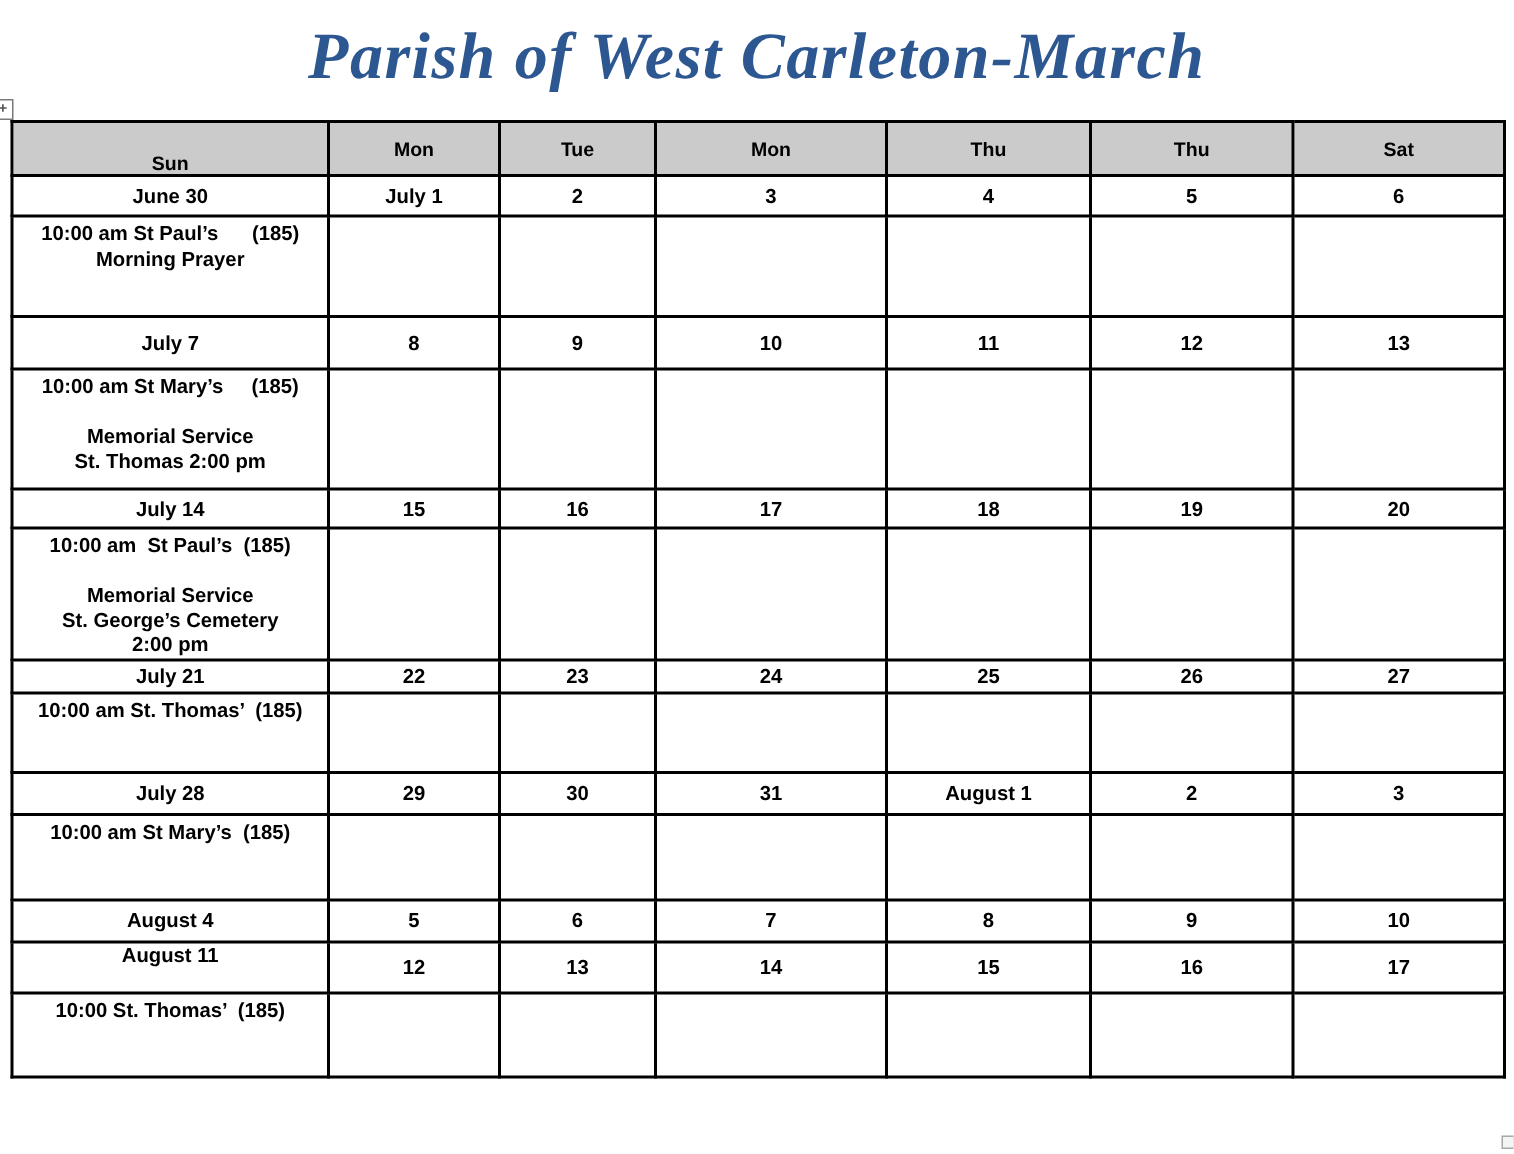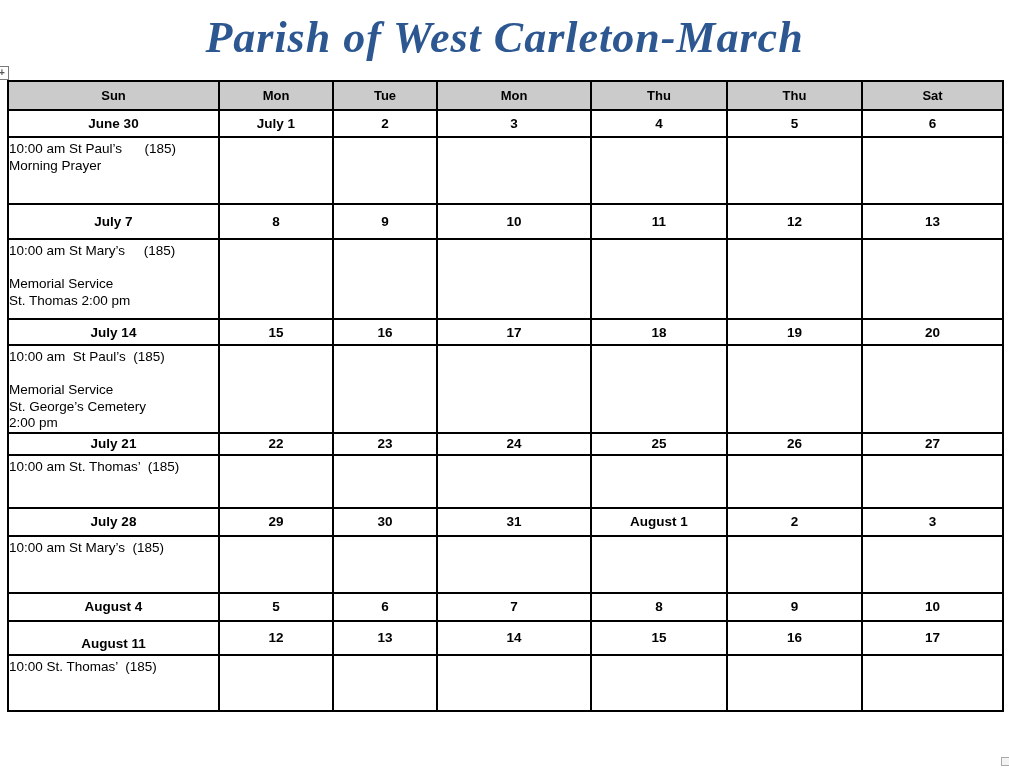--- a/index.html
+++ b/index.html
@@ -39,39 +39,39 @@
   col.c-thu{width:136px}
   col.c-fri{width:135px}
   col.c-sat{width:141px}
   
   tr.head{height:29px}
   tr.head th{
     background:#cbcbcb;
     font-size:13px;font-weight:bold;color:#000;
     text-align:center;vertical-align:middle;
   }
-  tr.head th.sun{vertical-align:top;padding-top:6px;}
+  tr.head th.sun{vertical-align:top;padding-top:19px;}
   
   tr.date-row td{
     font-size:13.5px;font-weight:bold;color:#000;
     text-align:center;vertical-align:middle;
     white-space:nowrap;
     margin-top:16px;
   }
   tr.d0{height:27px} tr.d1{height:35px} tr.d2{height:26px} tr.d3{height:22px}
   tr.d4{height:28px} tr.d5{height:28px} tr.d6{height:34px}
-  tr.d6 td.va-top{vertical-align:top;padding-top:14px;}
+  tr.d6 td.va-top{vertical-align:top;padding-top:0;}
   
   tr.event-row td{vertical-align:top;}
   tr.e0{height:67px} tr.e1{height:80px} tr.e2{height:87px} tr.e3{height:53px}
   tr.e4{height:57px} tr.e5{height:54px} tr.e6{height:56px}
   td.ev-cell{padding-top:3px !important;}
   .ev-line{
-    font-size:13.5px;font-weight:normal;color:#000;
-    text-align:left;
+    font-size:13.5px;font-weight:bold;color:#000;
+    text-align:center;
     line-height:16.5px;min-height:16.5px;
     white-space:pre-wrap;
   }
   
   .anchor-handle{
     position:absolute;left:-5px;top:66px;
     width:12px;height:12px;
     border:1px solid #7a7a7a;background:#fff;
     font-size:10px;line-height:11px;text-align:center;color:#555;
     font-weight:bold;

